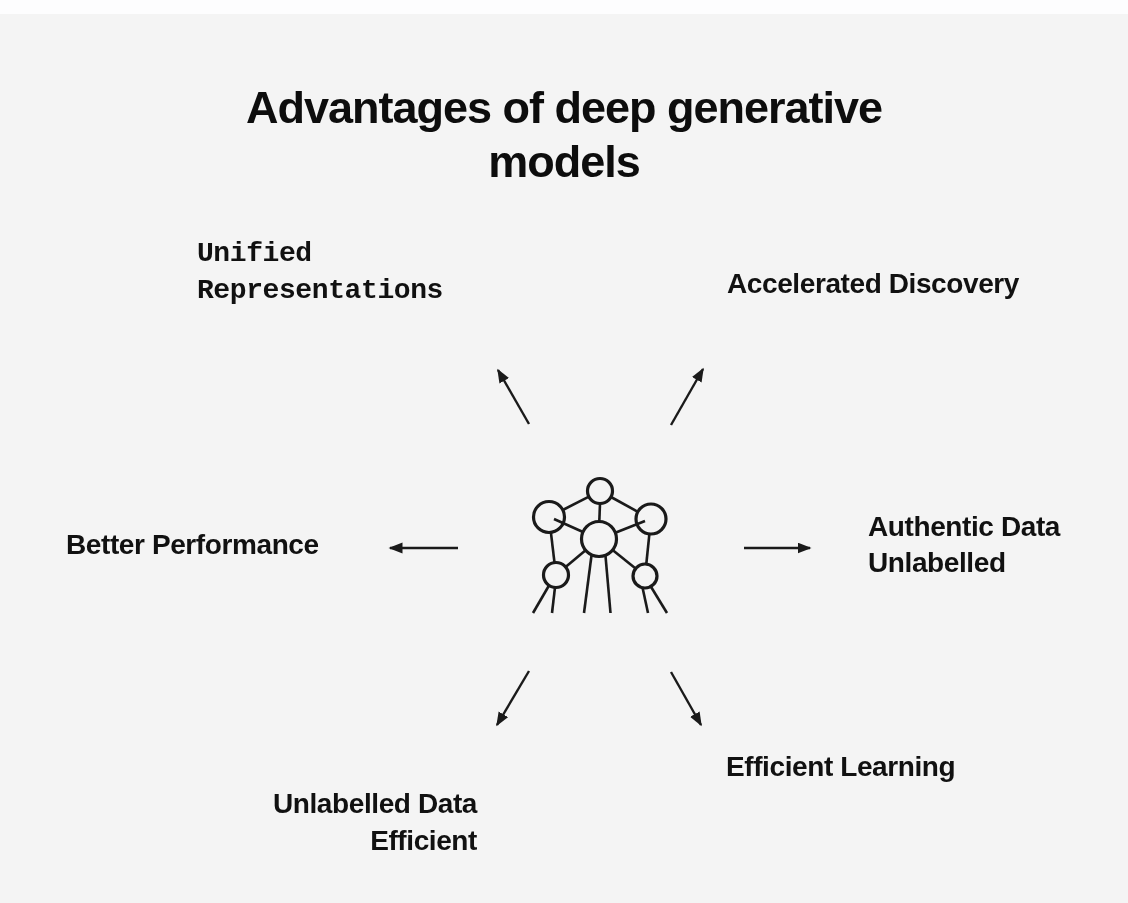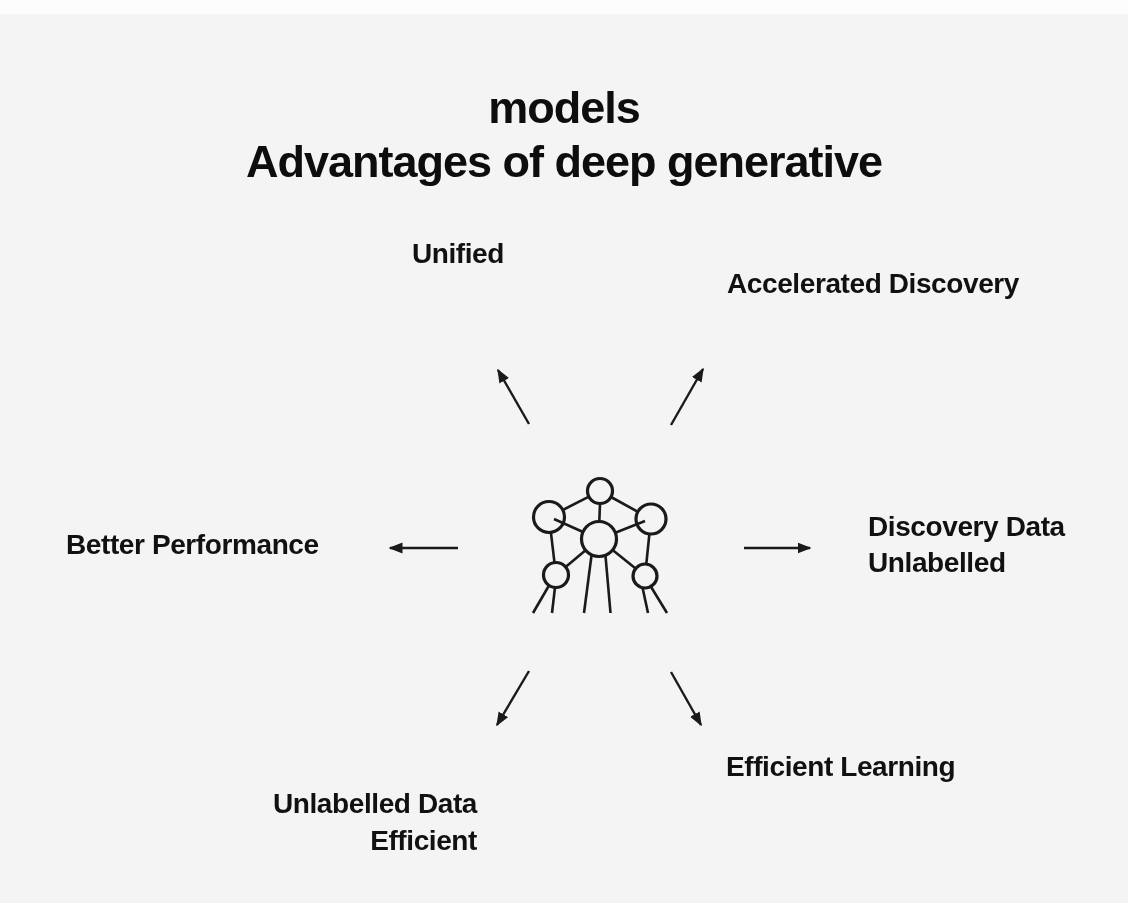--- a/index.html
+++ b/index.html
@@ -36,21 +36,21 @@
   .title .tline { display: block; }
   .node-label {
     position: absolute;
     font-size: 28px;
     font-weight: 700;
     line-height: 37px;
     letter-spacing: -0.4px;
     color: var(--color-text);
     white-space: nowrap;
   }
-  .pos-top-left     { right: 624px; top: 235px; text-align: left; }
+  .pos-top-left     { right: 685px; top: 235px; text-align: left; font-family: Liberation Mono, monospace; }
   .pos-top-right    { left: 727px;  top: 265px; }
   .pos-left         { left: 66px;   top: 526px; }
   .pos-right        { left: 868px;  top: 509px; line-height: 36px; }
   .pos-bottom-left  { right: 651px; top: 785px; text-align: right; margin-left: 48px; }
   .pos-bottom-right { left: 726px;  top: 748px; }
   .overlay {
     position: absolute; left: 0; top: 0;
     width: 1128px; height: 903px;
     pointer-events: none;
   }
@@ -73,38 +73,39 @@
   }
 </style>
 </head>
 <body>
 
 <div class="canvas">
 
   <div class="top-strip"></div>
 
   <h1 class="title">
+    <span class="tline">Advantages of deep generative</span>
     <span class="tline">models</span>
-    <span class="tline">Advantages of deep generative</span>
   </h1>
 
   <div class="node-label pos-top-left">
     <div>Unified</div>
+    <div>Representations</div>
   </div>
 
   <div class="node-label pos-left">
     <div>Better Performance</div>
   </div>
 
   <div class="node-label pos-top-right">
     <div>Accelerated Discovery</div>
   </div>
 
   <div class="node-label pos-right">
-    <div>Discovery Data</div>
+    <div>Authentic Data</div>
     <div>Unlabelled</div>
   </div>
 
   <div class="node-label pos-bottom-left">
     <div>Unlabelled Data</div>
     <div>Efficient</div>
   </div>
 
   <div class="node-label pos-bottom-right">
     <div>Efficient Learning</div>

